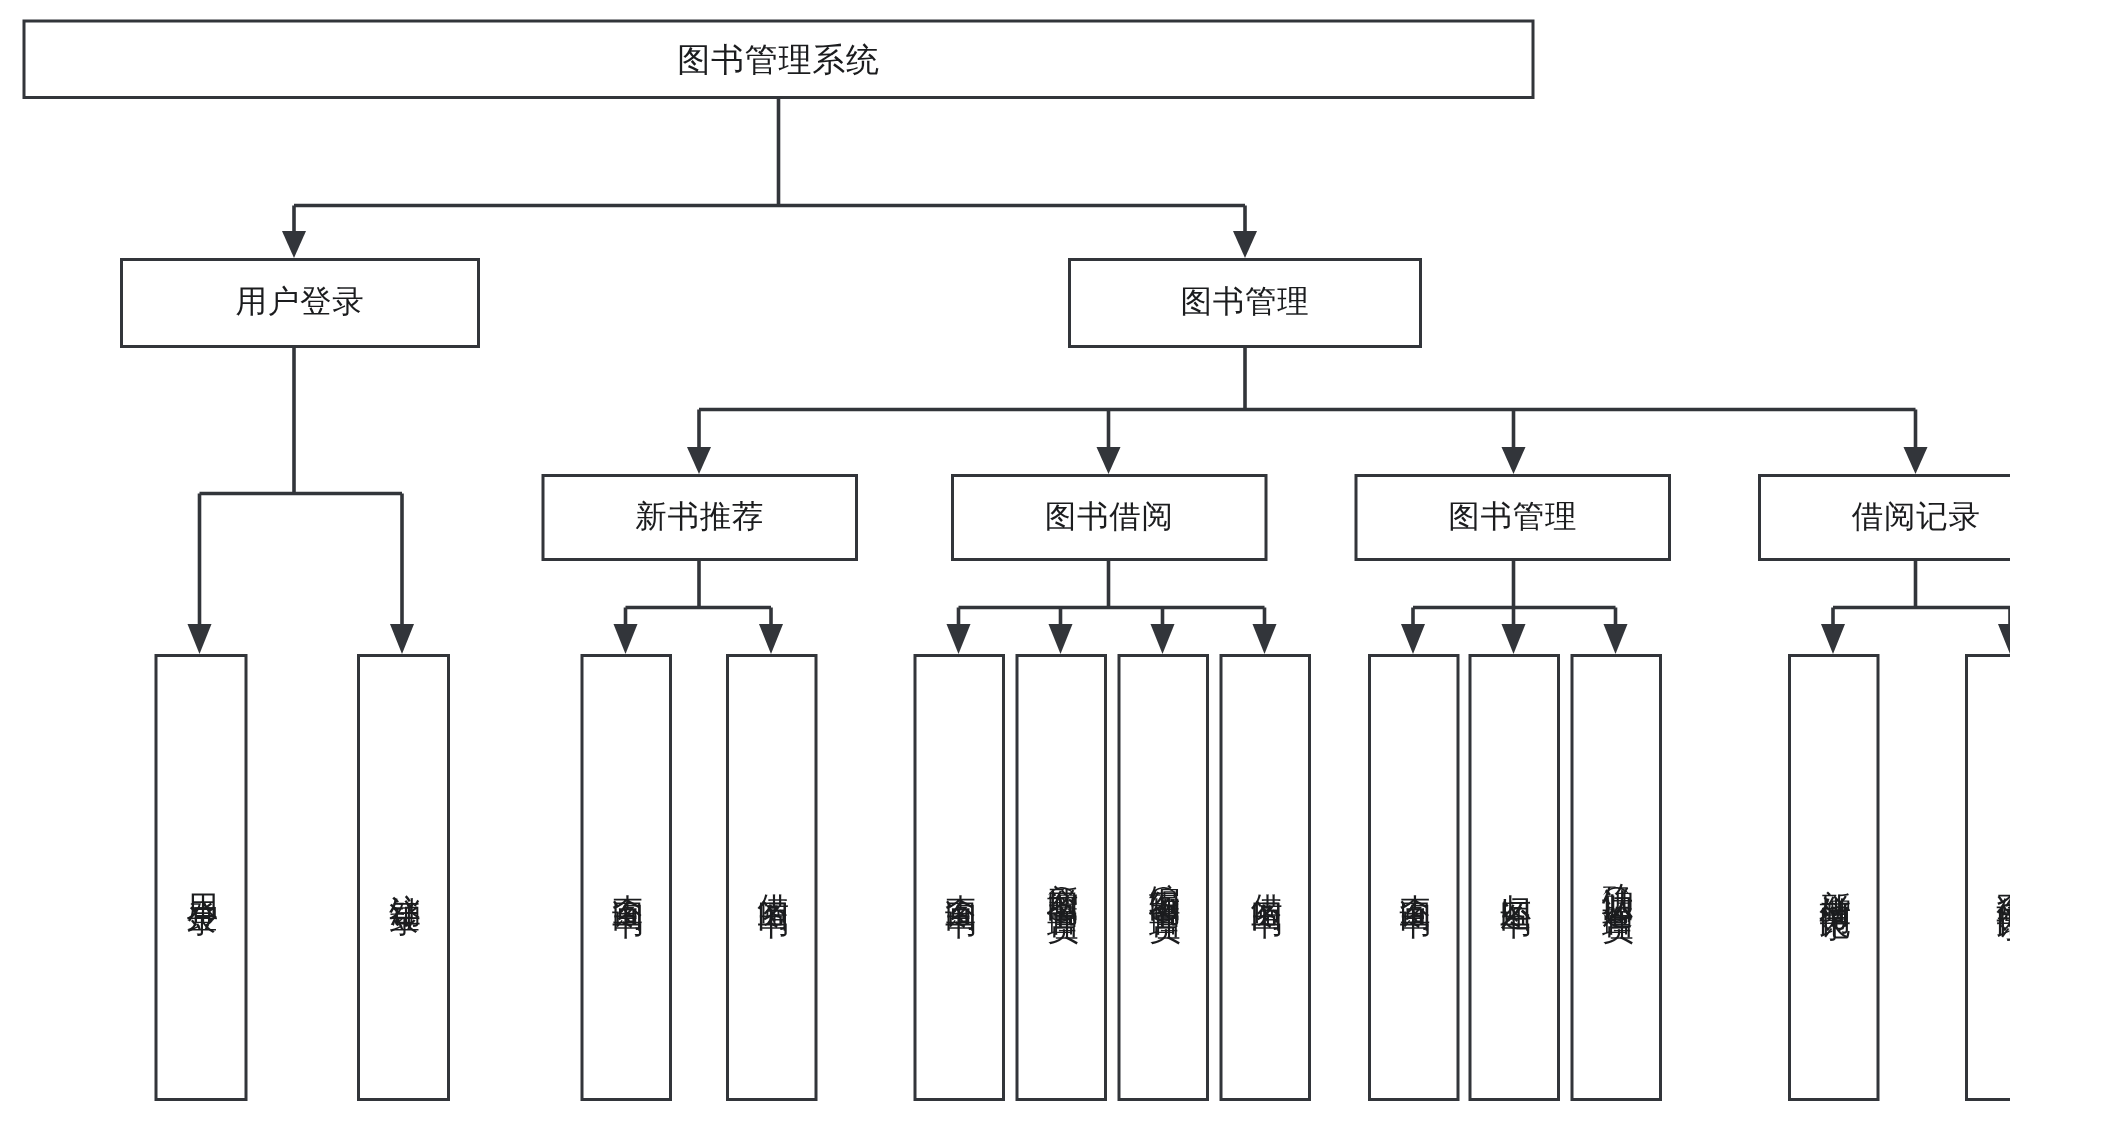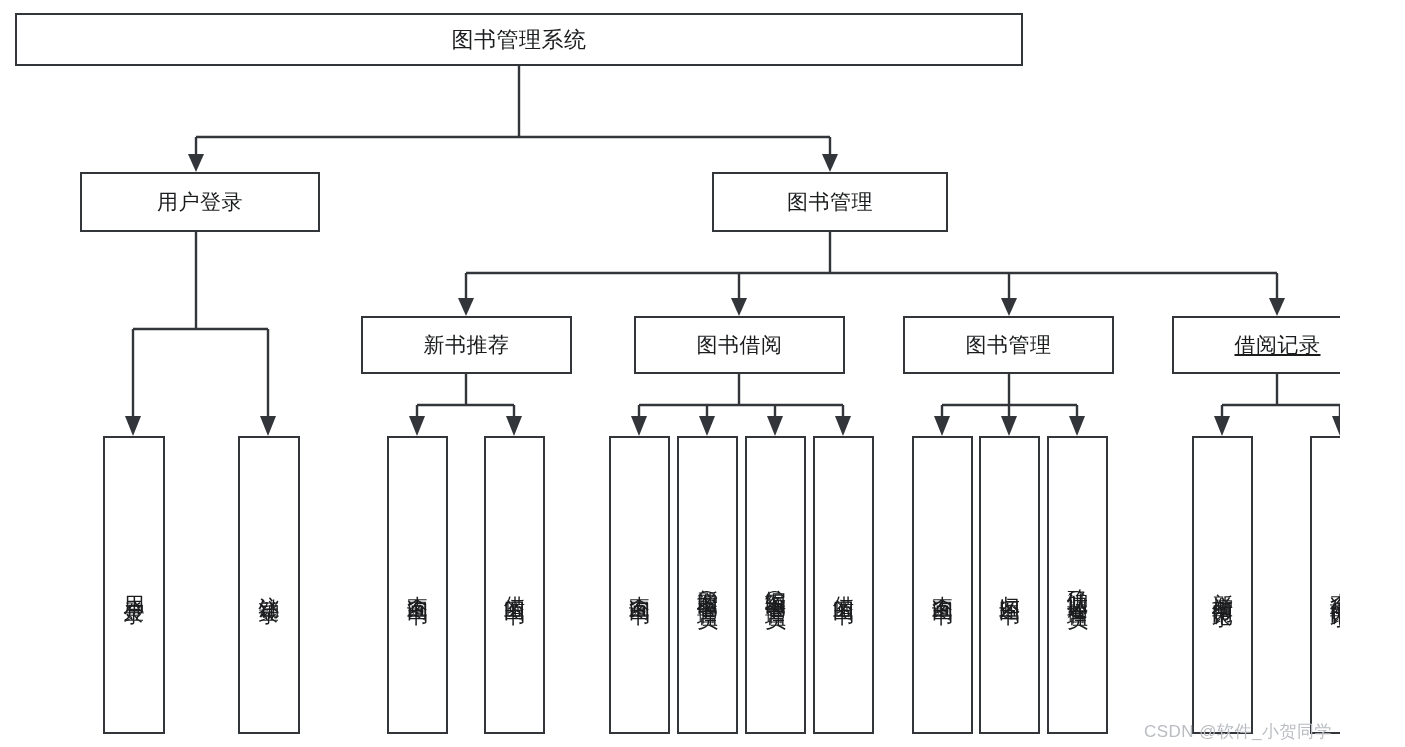--- a/index.html
+++ b/index.html
@@ -154,21 +154,21 @@
 
   <div class="node horiz" style="left:361px; top:316px; width:211px; height:58px;text-align:center;">
     <span>新书推荐</span>
   </div>
   <div class="node horiz" style="left:634px; top:316px; width:211px; height:58px;">
     <span>图书借阅</span>
   </div>
   <div class="node horiz" style="left:903px; top:316px; width:211px; height:58px;">
     <span>图书管理</span>
   </div>
-  <div class="node horiz" style="left:1172px; top:316px; width:211px; height:58px;text-decoration:underline;">
+  <div class="node horiz" style="left:1172px; top:316px; width:211px; height:58px;">
     <span>借阅记录</span>
   </div>
 
   <div class="node vert" style="left:103px; top:436px; width:62px; height:298px;">
     <span>用户登录</span>
   </div>
   <div class="node vert" style="left:238px; top:436px; width:62px; height:298px;">
     <span>注销登录</span>
   </div>
 
@@ -202,15 +202,14 @@
     <span>确认归还（管理员）</span>
   </div>
 
   <div class="node vert" style="left:1192px; top:436px; width:61px; height:298px;">
     <span>新增借阅记录</span>
   </div>
   <div class="node vert" style="left:1310px; top:436px; width:61px; height:298px;">
     <span>查询借阅记录</span>
   </div>
 
-  <div class="watermark">CSDN @软件_小贺同学</div>
 
 </div>
 
 </body></html>

